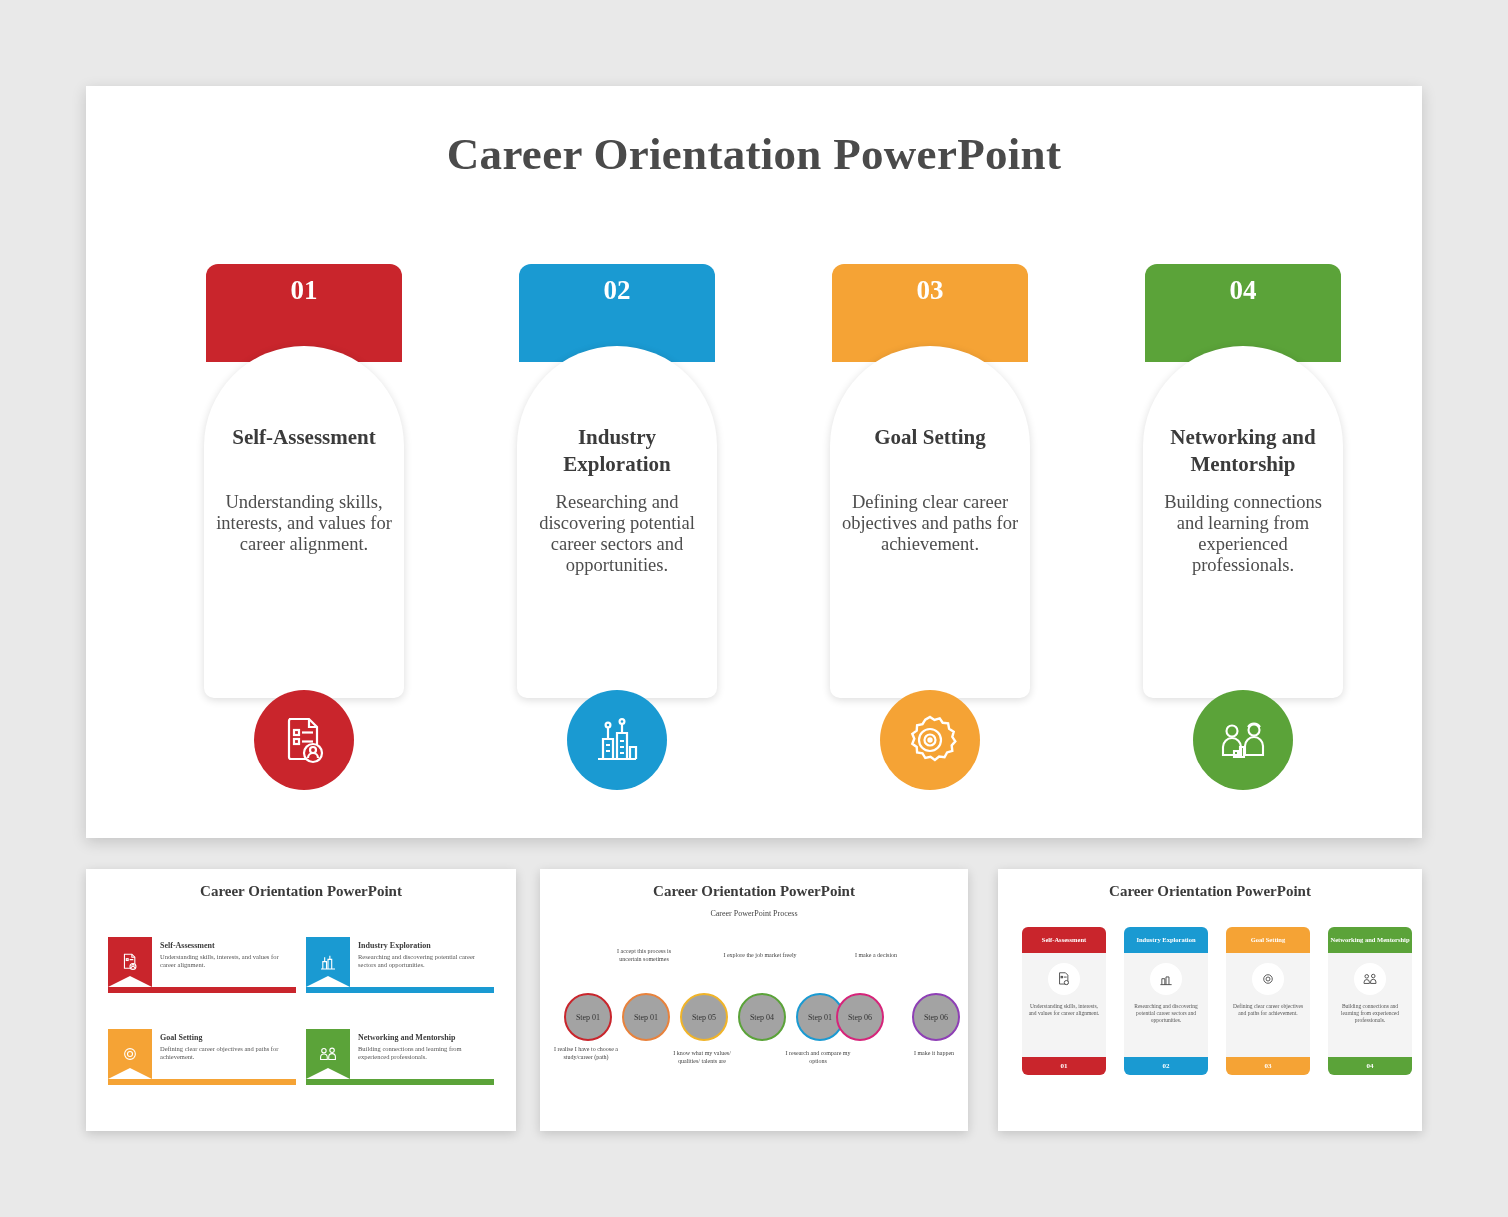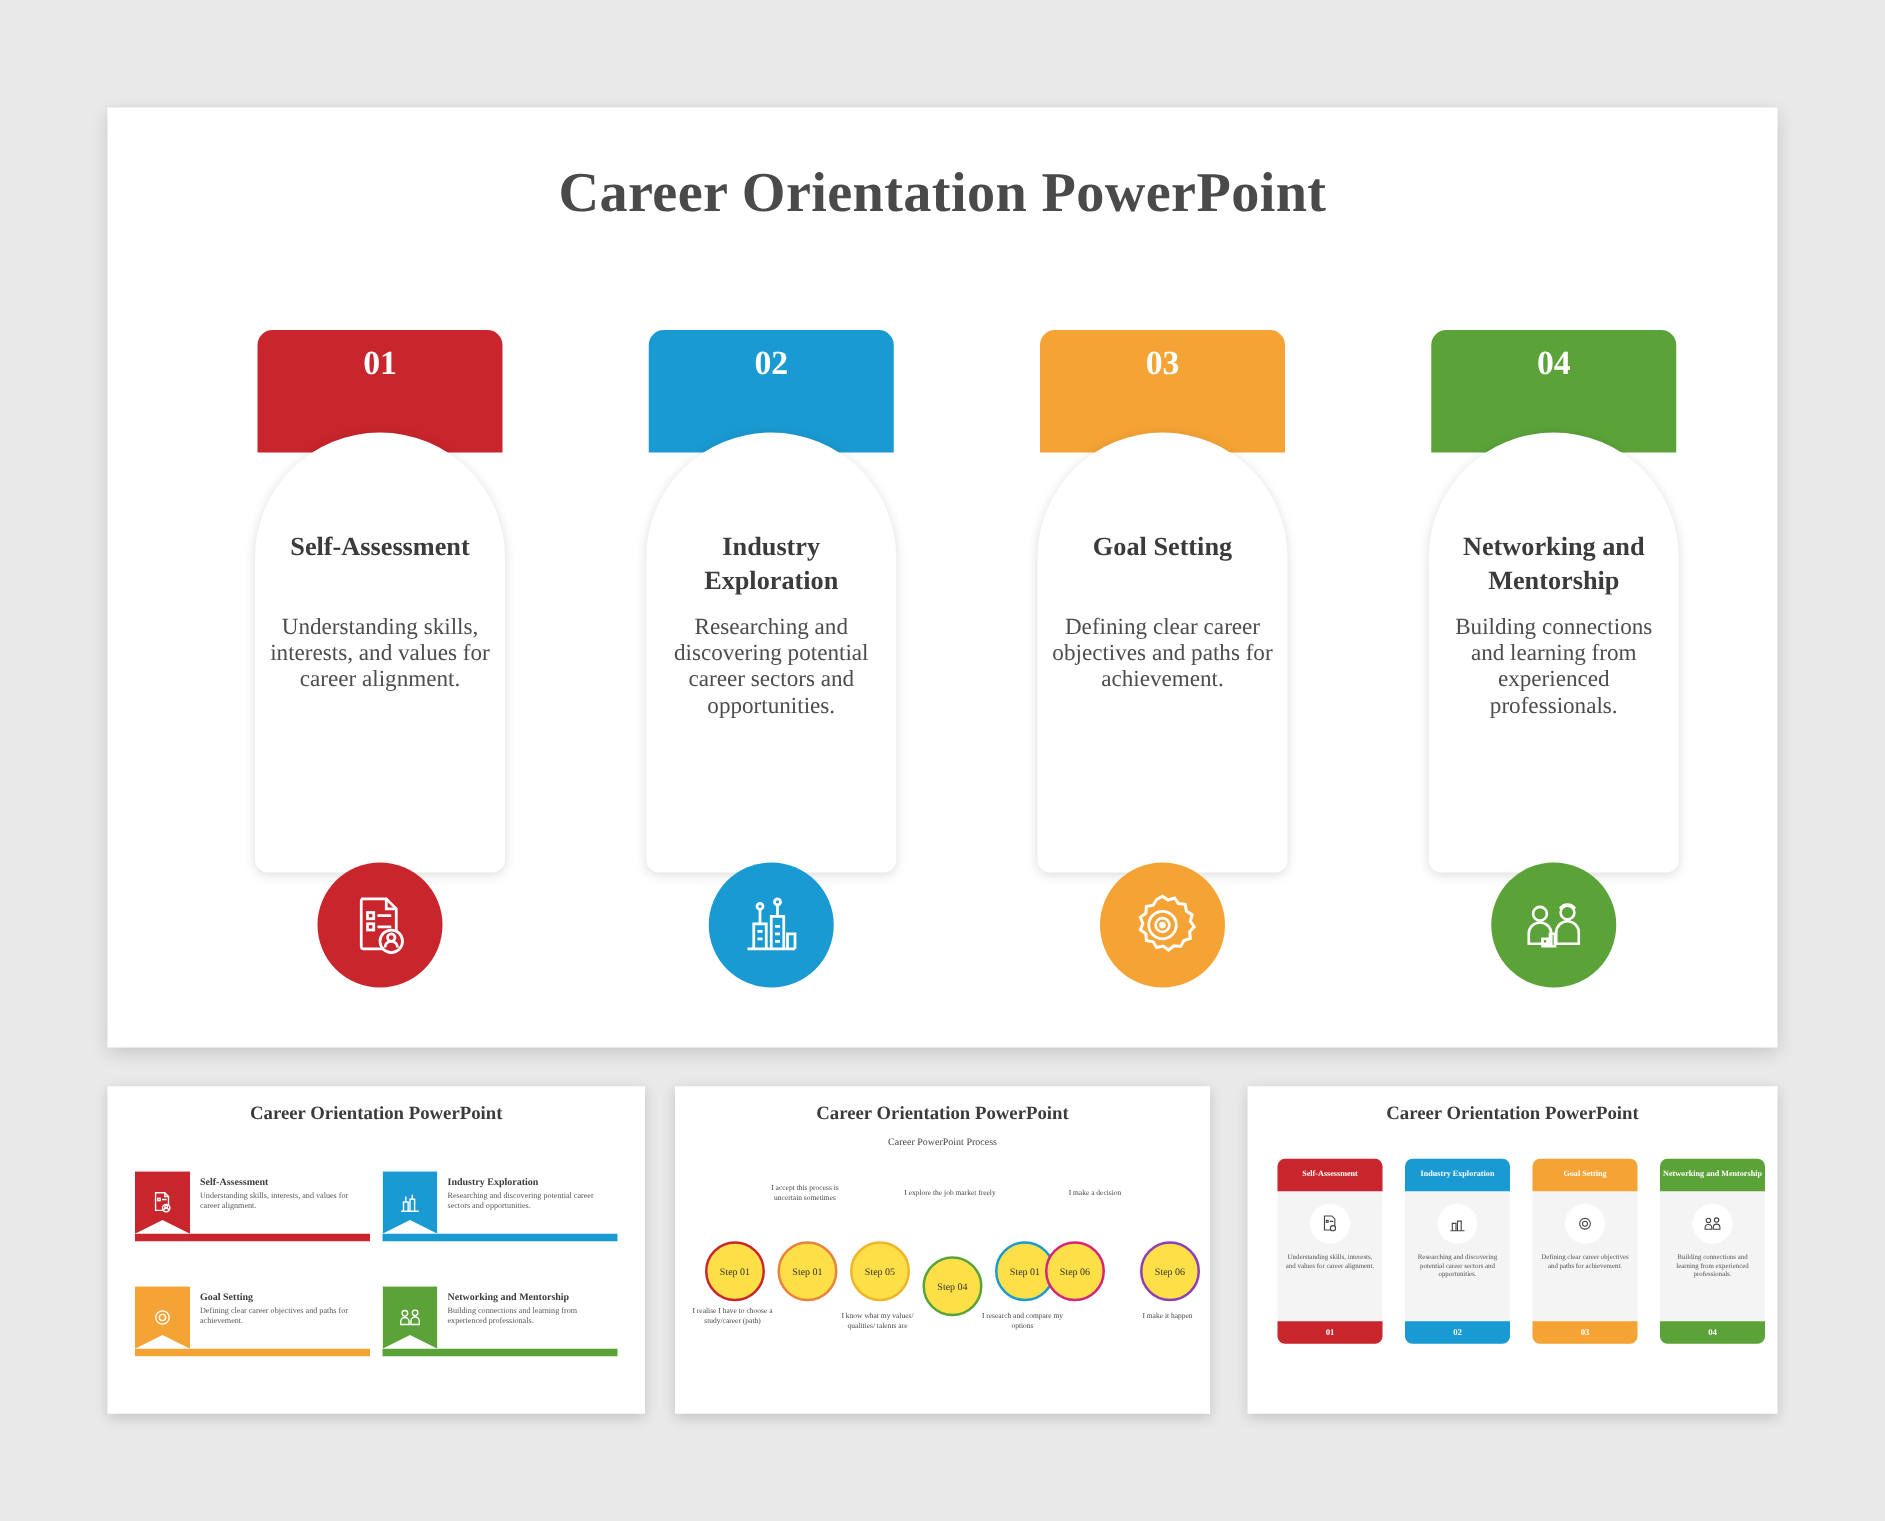--- a/index.html
+++ b/index.html
@@ -138,21 +138,21 @@
   .t1-bar { position: absolute; left: 0; top: 50px; width: 188px; height: 6px; }
   .t1-h { position:absolute; left:52px; top:4px; width:136px; font-size:8px; font-weight:bold; color:#3b3b3b; }
   .t1-d { position:absolute; left:52px; top:16px; width:136px; font-size:6.5px; color:#555; line-height:8px; }
 
   
   #thumb2 { left: 540px; top: 869px; width: 428px; height: 262px; }
   .t2-sub { position:absolute; top:40px; left:0; width:100%; text-align:center; font-size:8px; color:#444; }
   .t2-circle {
     position:absolute; width:44px; height:44px; border-radius:50%;
     border:2px solid #ccc; display:flex; align-items:center; justify-content:center;
-    font-size:8px; color:#333; background:#fde047;
+    font-size:8px; color:#333; background:#a3a3a3;
   }
   .t2-note { position:absolute; width:76px; text-align:center; font-size:6px; color:#444; line-height:8px; }
 
   
   #thumb3 { left: 998px; top: 869px; width: 424px; height: 262px; }
   .t3-card { position:absolute; top:58px; width:84px; height:148px; background:#f4f4f4; border-radius:6px; }
   .t3-head { position:absolute; top:0; left:0; width:84px; height:26px; border-radius:6px 6px 0 0; color:#fff; font-size:6.5px; font-weight:bold; display:flex; align-items:center; justify-content:center; text-align:center; line-height:8px; }
   .t3-ic { position:absolute; top:36px; left:26px; width:32px; height:32px; border-radius:50%; background:#fff; display:flex; align-items:center; justify-content:center; }
   .t3-d { position:absolute; top:76px; left:6px; width:72px; text-align:center; font-size:5.5px; color:#555; line-height:7px; }
   .t3-num { position:absolute; bottom:0; left:0; width:84px; height:18px; border-radius:0 0 6px 6px; color:#fff; font-size:7px; font-weight:bold; display:flex; align-items:center; justify-content:center; }
@@ -328,21 +328,21 @@
     <div class="t2-circle" style="left:82px; top:124px; border-color:#e8823c;">
       <span>Step 01</span>
     </div>
     <div class="t2-note" style="left:66px; top:78px;">I accept this process is uncertain sometimes</div>
 
     <div class="t2-circle" style="left:140px; top:124px; border-color:#f0b429;">
       <span>Step 05</span>
     </div>
     <div class="t2-note" style="left:124px; top:180px;">I know what my values/ qualities/ talents are</div>
 
-    <div class="t2-circle" style="left:198px; top:136px; border-color:#5ba339;">
+    <div class="t2-circle" style="left:198px; top:124px; border-color:#5ba339;">
       <span>Step 04</span>
     </div>
     <div class="t2-note" style="left:182px; top:82px;">I explore the job market freely</div>
 
     <div class="t2-circle" style="left:256px; top:124px; border-color:#1a9ad2;">
       <span>Step 01</span>
     </div>
     <div class="t2-note" style="left:240px; top:180px;">I research and compare my options</div>
 
     <div class="t2-circle" style="left:296px; top:124px; border-color:#d6247a;">

